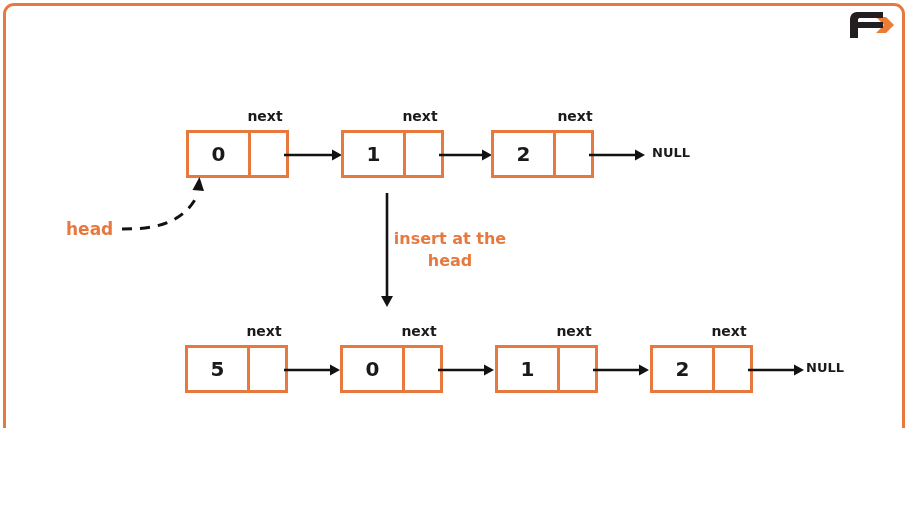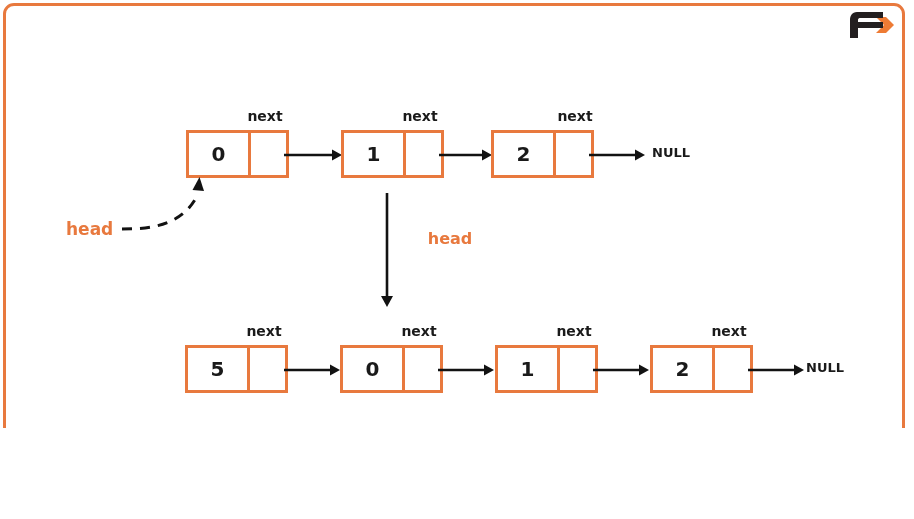--- a/index.html
+++ b/index.html
@@ -172,20 +172,21 @@
     </svg>
   </div>
 
   <div class="v-arrow" style="left:377px; top:193px;">
     <svg width="20" height="116" viewBox="0 0 20 116" xmlns="http://www.w3.org/2000/svg">
       <line x1="10" y1="0" x2="10" y2="104" stroke="#121212" stroke-width="2.6"></line>
       <path d="M4 103 L10 114 L16 103 Z" fill="#121212"></path>
     </svg>
   </div>
   <div class="op-label" style="left:370px; top:228px;">
+    <div>insert at the</div>
     <div>head</div>
   </div>
 
   <div class="next-label" style="left:234px; top:323px;">next</div>
   <div class="node" style="left:185px; top:345px;">
     <div class="cell-data">5</div>
     <div class="cell-next"></div>
   </div>
 
   <div class="h-arrow" style="left:284px; top:362px;">

